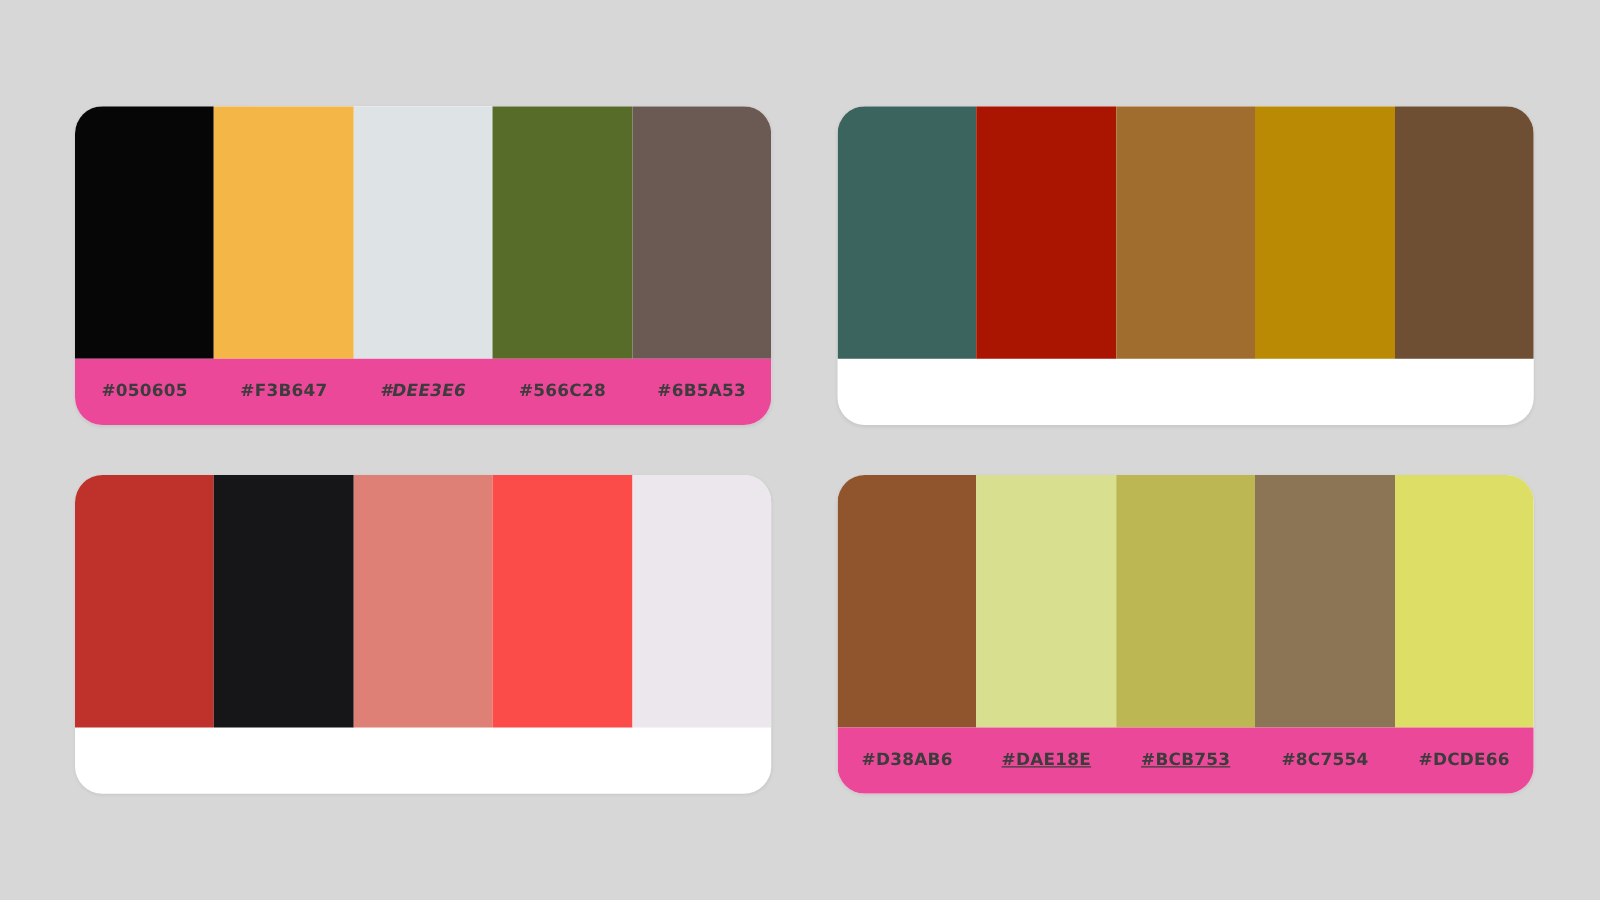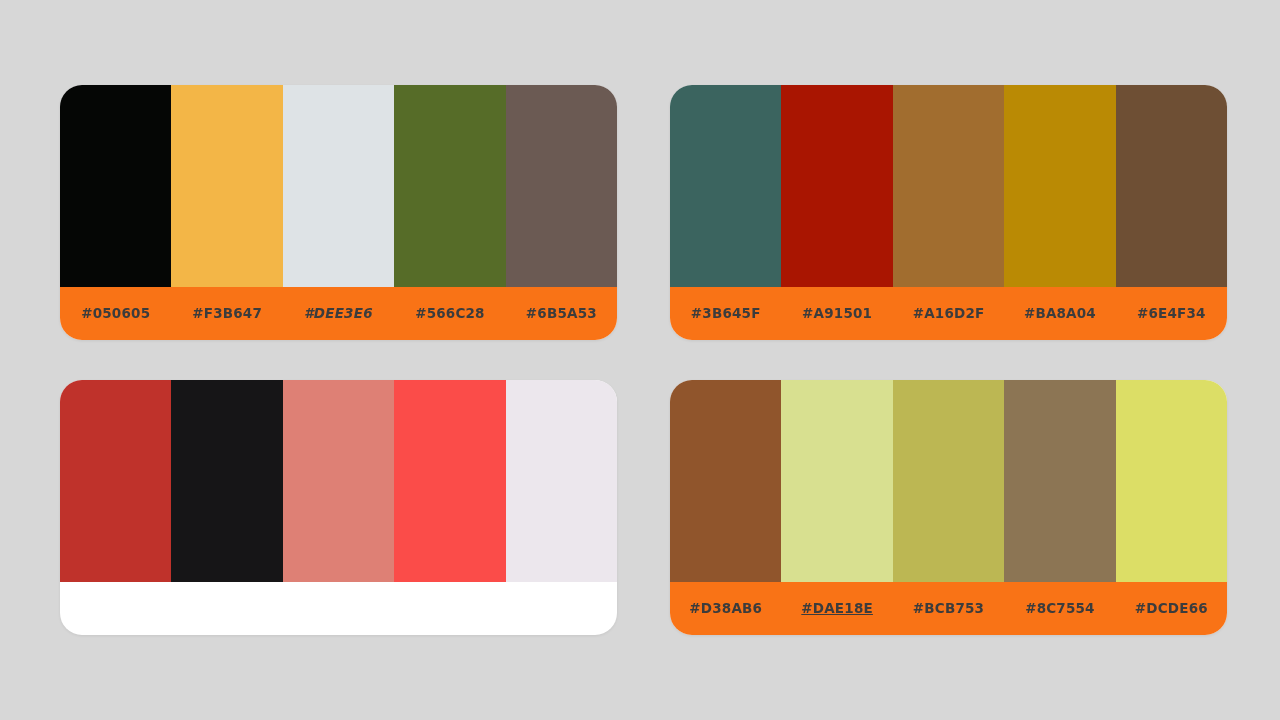--- a/index.html
+++ b/index.html
@@ -45,21 +45,21 @@
   }
 
   .swatch {
     flex: 1 1 20%;
     height: 100%;
   }
 
   .label-row {
     display: flex;
     flex: 1 1 auto;
-    background: #f97316;
+    background: #ec4899;
     align-items: center;
   }
 
   .label-cell {
     flex: 1 1 20%;
     text-align: center;
     font-size: 13.5px;
     font-weight: bold;
     letter-spacing: 0.2px;
     color: #3c3c3c;
@@ -90,27 +90,20 @@
   </div>
 
   <div class="palette-card">
     <div class="swatch-row">
       <div class="swatch" style="background-color: rgb(59, 100, 95);"></div>
       <div class="swatch" style="background-color: rgb(169, 21, 1);"></div>
       <div class="swatch" style="background-color: rgb(161, 109, 47);"></div>
       <div class="swatch" style="background-color: rgb(186, 138, 4);"></div>
       <div class="swatch" style="background-color: rgb(110, 79, 52);"></div>
     </div>
-    <div class="label-row">
-      <div class="label-cell" style="color: rgb(60, 60, 60);">#3B645F</div>
-      <div class="label-cell" style="color: rgb(60, 60, 60);">#A91501</div>
-      <div class="label-cell" style="color: rgb(60, 60, 60);">#A16D2F</div>
-      <div class="label-cell" style="color: rgb(60, 60, 60);">#BA8A04</div>
-      <div class="label-cell" style="color: rgb(60, 60, 60);">#6E4F34</div>
-    </div>
   </div>
 
   <div class="palette-card">
     <div class="swatch-row">
       <div class="swatch" style="background-color: rgb(191, 50, 43);"></div>
       <div class="swatch" style="background-color: rgb(22, 21, 23);"></div>
       <div class="swatch" style="background-color: rgb(222, 128, 117);"></div>
       <div class="swatch" style="background-color: rgb(251, 76, 73);"></div>
       <div class="swatch" style="background-color: rgb(236, 231, 237);"></div>
     </div>
@@ -120,19 +113,19 @@
     <div class="swatch-row">
       <div class="swatch" style="background-color: rgb(144, 85, 44);"></div>
       <div class="swatch" style="background-color: rgb(216, 224, 144);"></div>
       <div class="swatch" style="background-color: rgb(188, 183, 83);"></div>
       <div class="swatch" style="background-color: rgb(140, 117, 84);"></div>
       <div class="swatch" style="background-color: rgb(220, 222, 102);"></div>
     </div>
     <div class="label-row">
       <div class="label-cell" style="color: rgb(60, 60, 60);">#D38AB6</div>
       <div class="label-cell" style="color: rgb(60, 60, 60); text-decoration: underline;">#DAE18E</div>
-      <div class="label-cell" style="color: rgb(60, 60, 60);">#BCB753</div>
+      <div class="label-cell" style="color: rgb(60, 60, 60); text-decoration: underline;">#BCB753</div>
       <div class="label-cell" style="color: rgb(60, 60, 60);">#8C7554</div>
       <div class="label-cell" style="color: rgb(60, 60, 60);">#DCDE66</div>
     </div>
   </div>
 
 </div>
 
 </body></html>

